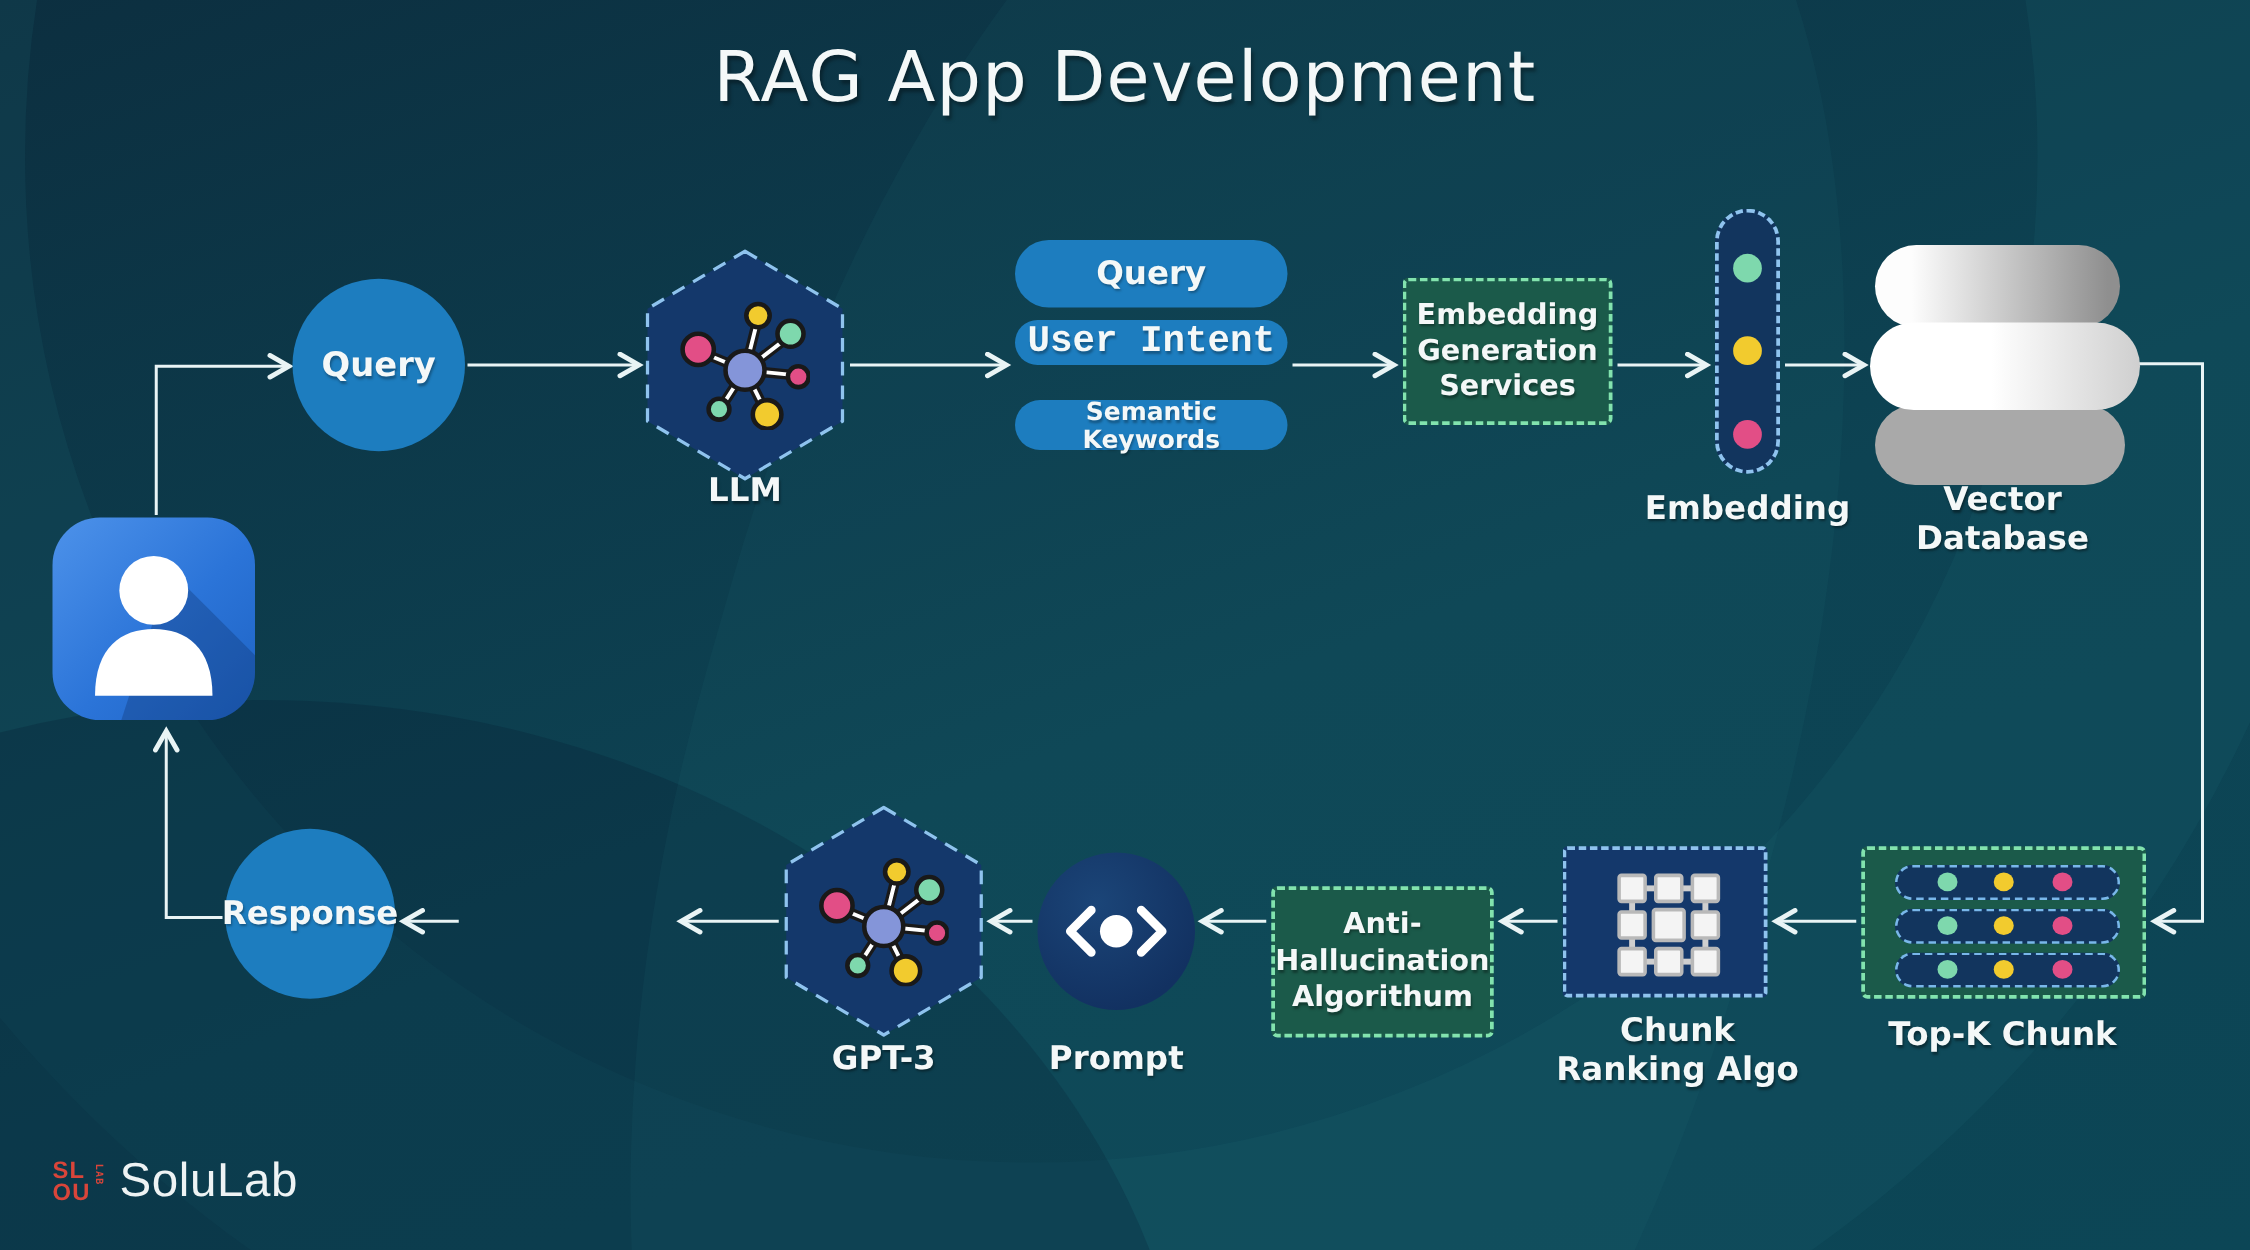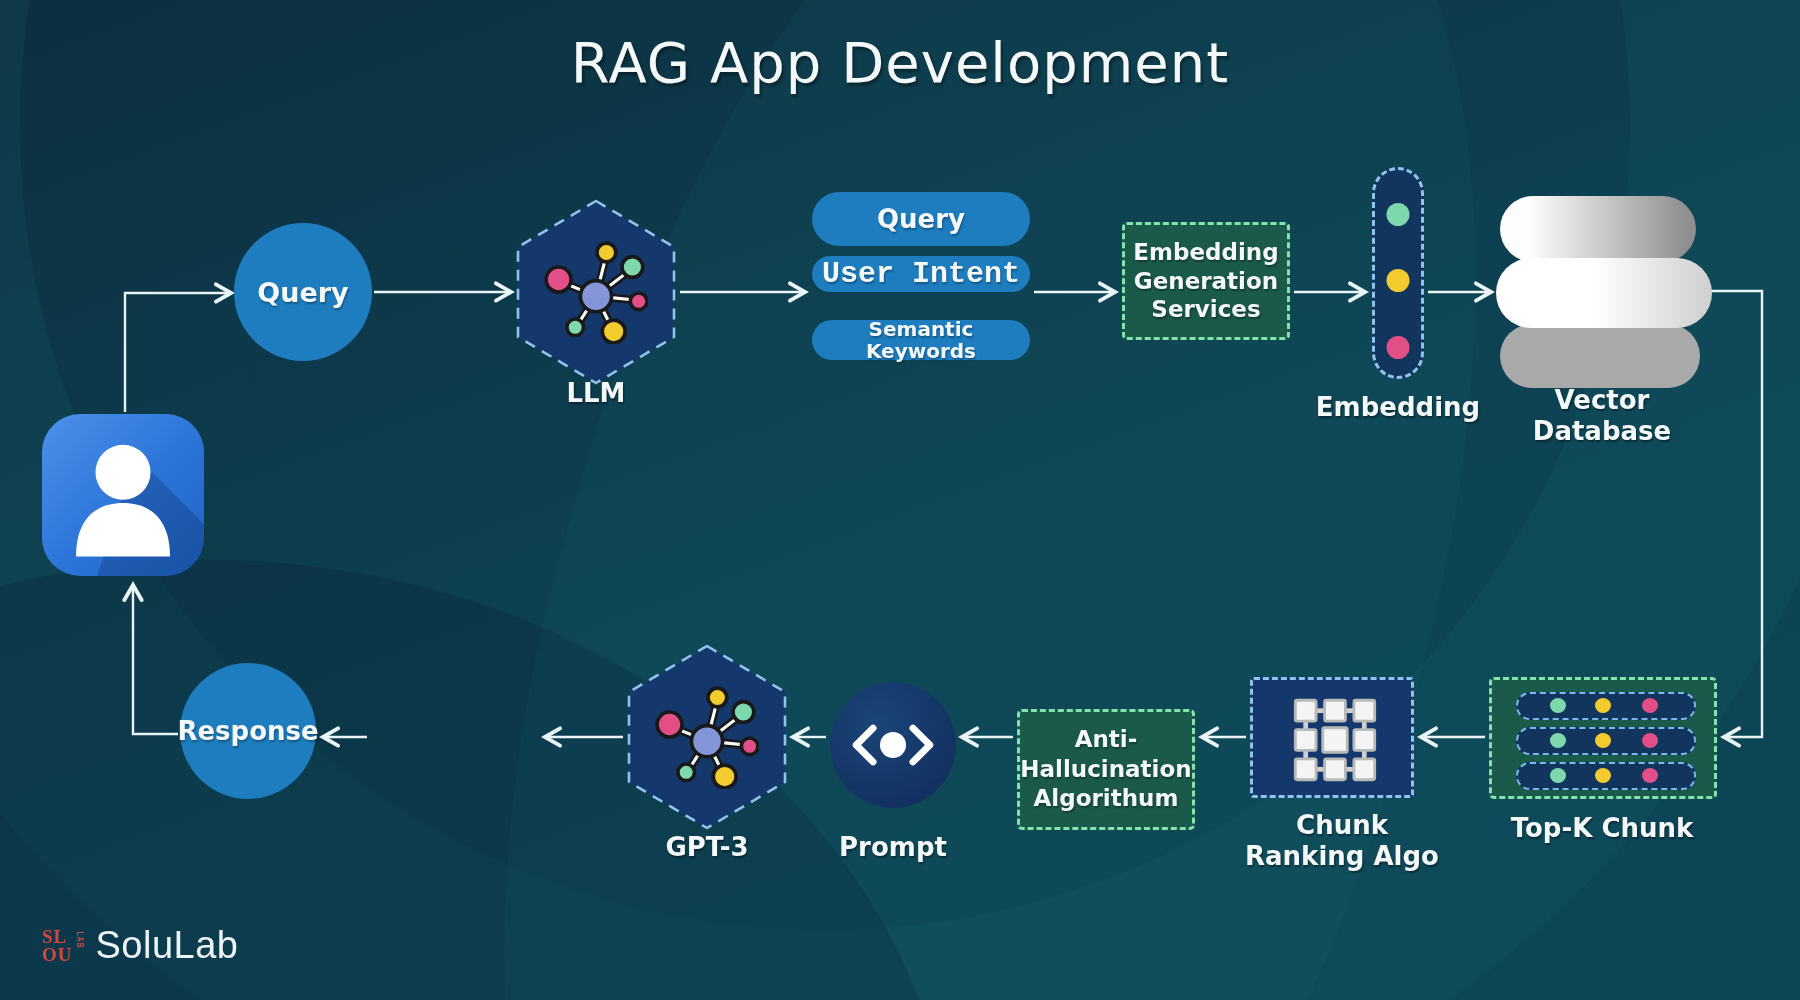--- a/index.html
+++ b/index.html
@@ -63,21 +63,21 @@
 
   .prompt-circle{position:absolute;left:830px;top:682px;width:126px;height:126px;
     border-radius:50%;background:radial-gradient(circle at 38% 32%,#1b4578,#123161 75%);
     display:flex;align-items:center;justify-content:center;}
 
   .citation-box{font-weight:400;font-size:22px;line-height:1.4;text-shadow:none;}
 
   .logo{position:absolute;left:42px;top:924px;display:flex;align-items:center;gap:13px;}
   .logo-mark{display:flex;align-items:flex-start;gap:2px;}
   .logo-mark .px{display:flex;flex-direction:column;color:var(--logo-red);
-    font-family:Liberation Serif, serif;font-weight:700;font-size:19px;
+    font-family:Liberation Sans, sans-serif;font-weight:700;font-size:19px;
     line-height:0.92;letter-spacing:1px;}
   .logo-mark .lab{color:var(--logo-red);font-size:8px;font-weight:700;
     letter-spacing:1px;writing-mode:vertical-rl;line-height:1;margin-top:3px;
     font-family:"DejaVu Sans Mono",monospace;}
   .logo-word{color:#eef3f4;font-size:38px;font-weight:400;
     font-family:"Liberation Sans",sans-serif;letter-spacing:0.5px;}
 
   svg{display:block;}
   .connector-layer{position:absolute;left:0;top:0;}
 </style>

